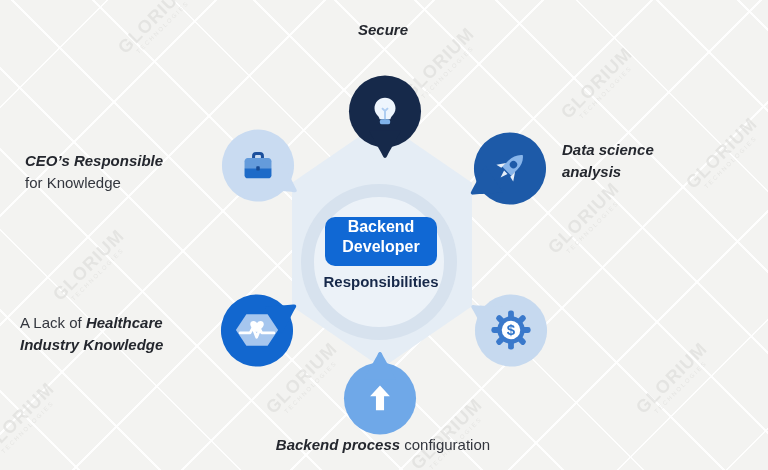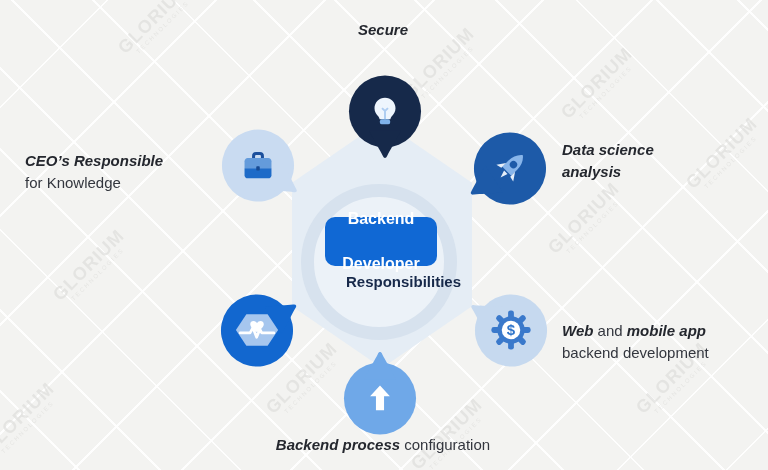--- a/index.html
+++ b/index.html
@@ -15,22 +15,22 @@
   .wm{position:absolute;transform:rotate(-45deg);text-align:center;color:#dcdcd9;opacity:.62;line-height:1;pointer-events:none;}
   .wm .b{display:block;font-weight:bold;font-size:18px;letter-spacing:1px;}
   .wm .s{display:block;font-size:6px;letter-spacing:2px;margin-top:1px;}
   
   .hexagon{position:absolute;left:292px;top:121px;width:180px;height:247px;background:#e5edf5;
     clip-path:polygon(50% 0%,100% 25%,100% 75%,50% 100%,0% 75%,0% 25%);}
   .ring{position:absolute;left:301px;top:184px;width:130px;height:130px;border:13px solid #d7e2ee;
     border-radius:50%;background:#ecf2f8;}
   .card{position:absolute;left:325px;top:217px;width:112px;height:49px;background:#1068d4;border-radius:10px;
     color:#ffffff;font-weight:bold;font-size:16px;line-height:20px;text-align:center;
-    display:flex;flex-direction:column;justify-content:center;gap:25px;}
-  .subtitle{position:absolute;left:301px;top:273px;width:160px;text-align:right;color:#17294a;
+    display:flex;flex-direction:column;}
+  .subtitle{position:absolute;left:301px;top:273px;width:160px;text-align:center;color:#17294a;
     font-weight:bold;font-size:15px;}
   
   .bubble{position:absolute;width:106px;height:106px;}
   .bubble .tail{position:absolute;left:0;top:0;width:106px;height:106px;overflow:visible;transform-origin:50% 42%;}
   .bubble .nicon{position:absolute;left:53px;top:44px;transform:translate(-50%,-50%);}
   
   .label{position:absolute;font-size:15px;line-height:22px;color:#33363e;}
   .label b{color:#24272e;font-style:italic;}
   .t-c{text-align:center;} .t-r{text-align:left;}
 </style>
@@ -192,23 +192,23 @@
   <div class="label" style="left:562px;top:139px;width:170px">
     <div><b>Data science</b></div>
     <div><b>analysis</b></div>
   </div>
 
   <div class="label t-r" style="left:25px;top:150px;width:180px">
     <div><b>CEO’s Responsible</b></div>
     <div><span>for Knowledge</span></div>
   </div>
 
-
-  <div class="label" style="left:562px;top:320px;width:180px">
-    <div><b>Web</b><span> and </span><b>mobile app</b></div>
-    <div><span>backend development</span></div>
-  </div>
+  <div class="label t-r" style="left:20px;top:312px;width:181px">
+    <div><span>A Lack of </span><b>Healthcare</b></div>
+    <div><b>Industry Knowledge</b></div>
+  </div>
+
 
   <div class="label t-c" style="left:253px;top:434px;width:260px">
     <b>Backend process</b><span> configuration</span>
   </div>
 
 </div>
 
 </body></html>

